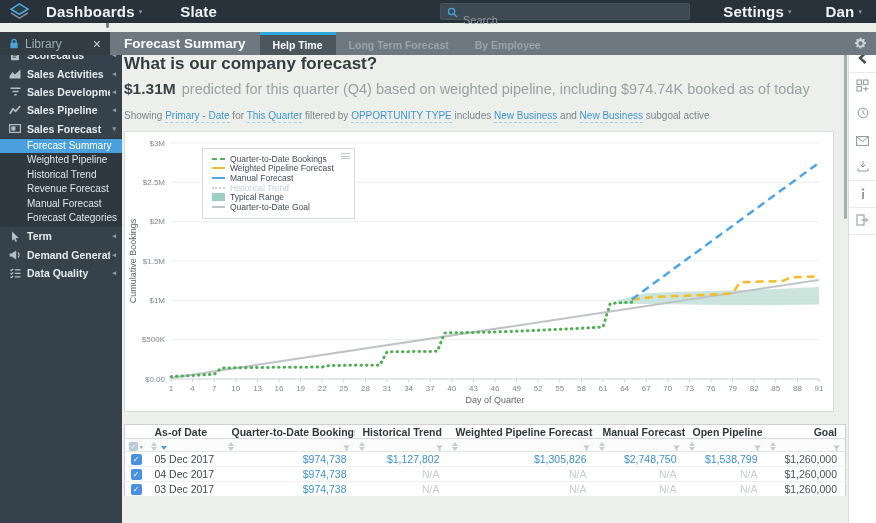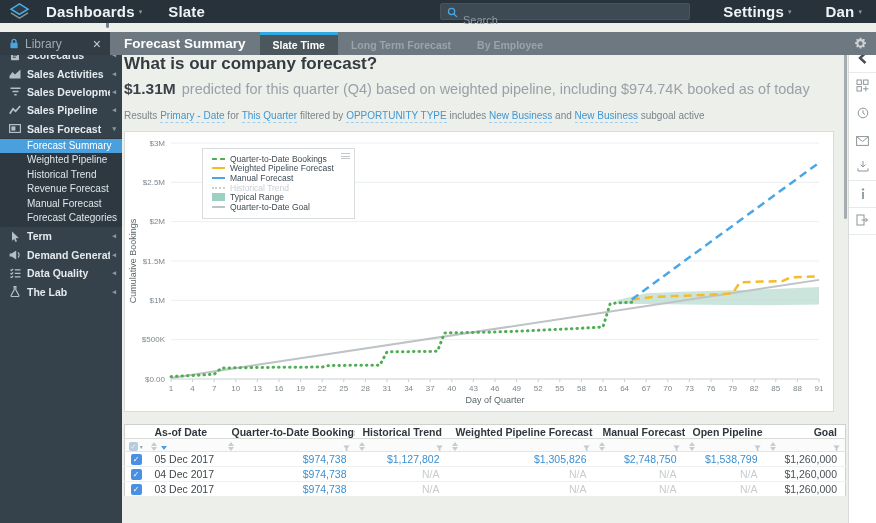--- a/index.html
+++ b/index.html
@@ -7,21 +7,21 @@
   body{font-family:"Liberation Sans",sans-serif;background:#edefeb}
   #app{position:relative;width:876px;height:523px;background:#edefeb;overflow:hidden}
 
   
   .topnav{position:absolute;top:0;left:0;right:0;height:23px;background:#28323b;display:flex;align-items:center;z-index:30}
   .logo{margin-left:9px;display:flex;align-items:center}
   .nav-label{font-size:15px;font-weight:bold;color:#eef3f5;letter-spacing:.2px}
   .caret{font-size:7px;color:#8a979f;margin-left:4px;line-height:1}
   .nav-group{display:flex;align-items:center}
   .dashboards{margin-left:16px}
-  .slate{margin-left:26px}
+  .slate{margin-left:38px}
   .searchbox{position:absolute;left:440px;top:3px;width:250px;height:17px;background:#3d4a53;border:1px solid #46545e;border-radius:2px}
   .searchbox svg{position:absolute;left:6px;top:3px}
   .searchbox input{position:absolute;left:22px;top:0;width:220px;height:32px;background:transparent;border:none;outline:none;color:#b6c2c9;font-size:11px;font-family:"Liberation Sans",sans-serif}
   .searchbox input::placeholder{color:#8d9aa2}
   .nav-right{margin-left:auto;display:flex;align-items:center;gap:34px;padding-right:14px}
 
   
   .headrow{position:absolute;top:32px;left:0;right:0;height:23px;display:flex;z-index:25}
   .libhead{width:110px;background:#313c45;display:flex;align-items:center;padding:0 9px}
   .libhead .libtitle{font-size:12px;color:#9dabb4;margin-left:6px}
@@ -142,21 +142,21 @@
       <span><svg width="10" height="11" viewBox="0 0 10 11">
             <path d="M3 5V3.4a2 2 0 0 1 4 0V5" fill="none" stroke="#49a4e0" stroke-width="1.4"></path>
             <rect x="1.4" y="4.8" width="7.2" height="5.4" rx="0.8" fill="#49a4e0"></rect>
           </svg></span>
       <span class="libtitle">Library</span>
       <span class="libclose">×</span>
     </div>
     <div class="pagehead">
       <span class="pagetitle">Forecast Summary</span>
       <span class="tabs">
-          <span class="tab active">Slate Time</span>
+          <span class="tab active">Help Time</span>
           <span class="tab">Long Term Forecast</span>
           <span class="tab">By Employee</span>
         </span>
       <span class="gearwrap">
           <svg width="13" height="13" viewBox="0 0 20 20">
             <path fill="#ccd2d6" fill-rule="evenodd" d="M11.2 1H8.8l-.5 2.1-1.6.7-1.8-1.2-1.7 1.7 1.2 1.8-.7 1.6-2.1.5v2.4l2.1.5.7 1.6-1.2 1.8 1.7 1.7 1.8-1.2 1.6.7.5 2.1h2.4l.5-2.1 1.6-.7 1.8 1.2 1.7-1.7-1.2-1.8.7-1.6 2.1-.5V8.2l-2.1-.5-.7-1.6 1.2-1.8-1.7-1.7-1.8 1.2-1.6-.7ZM10 6.7a3.3 3.3 0 1 0 0 6.6 3.3 3.3 0 0 0 0-6.6Z"></path>
           </svg>
         </span>
     </div>
   </div>
@@ -247,38 +247,29 @@
               <path d="M0.5 1.6 1.5 2.6 3.2 0.9" fill="none"></path>
               <path d="M0.5 5.1 1.5 6.1 3.2 4.4" fill="none"></path>
               <path d="M0.5 8.6 1.5 9.6 3.2 7.9" fill="none"></path>
               <path d="M4.8 1.8h5.7M4.8 5.3h5.7M4.8 8.8h5.7"></path>
             </g>
           </svg>
         </span>
         <span class="lbl">Data Quality</span>
         <span class="chev">◂</span>
       </div>
-      <div class="side-item">
-        <span class="ic">
-          <svg width="10" height="11" viewBox="0 0 10 11">
-            <path d="M3.4 0.7h3.2M4.2 0.7v3.1L1.2 9.3a1 1 0 0 0 .9 1.4h5.8a1 1 0 0 0 .9-1.4L5.8 3.8V0.7" fill="none" stroke="#b3bfc7" stroke-width="1.2"></path>
-          </svg>
-        </span>
-        <span class="lbl">The Lab</span>
-        <span class="chev">◂</span>
-      </div>
     </div>
   <div class="side-scroll"></div>
 
   <div class="h1">What is our company forecast?</div>
   <div class="subtitle">
     <b>$1.31M</b>
     <span>predicted for this quarter (Q4) based on weighted pipeline, including $974.74K booked as of today</span>
   </div>
-  <div class="filterline"><span>Results </span><span class="lnk">Primary - Date</span><span> for </span><span class="lnk">This Quarter</span><span> filtered by </span><span class="lnk">OPPORTUNITY TYPE</span><span> includes </span><span class="lnk">New Business</span><span> and </span><span class="lnk">New Business</span><span> subgoal active</span></div>
+  <div class="filterline"><span>Showing </span><span class="lnk">Primary - Date</span><span> for </span><span class="lnk">This Quarter</span><span> filtered by </span><span class="lnk">OPPORTUNITY TYPE</span><span> includes </span><span class="lnk">New Business</span><span> and </span><span class="lnk">New Business</span><span> subgoal active</span></div>
 
   <div class="chart-panel">
     <svg id="chart-svg" width="708" height="279">
         <line x1="46" x2="694" y1="247" y2="247" stroke="#c9cfd2" stroke-width="1"></line>
         <text x="40" y="249.5" text-anchor="end" font-size="8" fill="#7f898e" font-family="Liberation Sans, sans-serif">$0.00</text>
         <line x1="46" x2="694" y1="207.66666666666666" y2="207.66666666666666" stroke="#ebeef0" stroke-width="1"></line>
         <text x="40" y="210.16666666666666" text-anchor="end" font-size="8" fill="#7f898e" font-family="Liberation Sans, sans-serif">$500K</text>
         <line x1="46" x2="694" y1="168.33333333333331" y2="168.33333333333331" stroke="#ebeef0" stroke-width="1"></line>
         <text x="40" y="170.83333333333331" text-anchor="end" font-size="8" fill="#7f898e" font-family="Liberation Sans, sans-serif">$1M</text>
         <line x1="46" x2="694" y1="129" y2="129" stroke="#ebeef0" stroke-width="1"></line>

